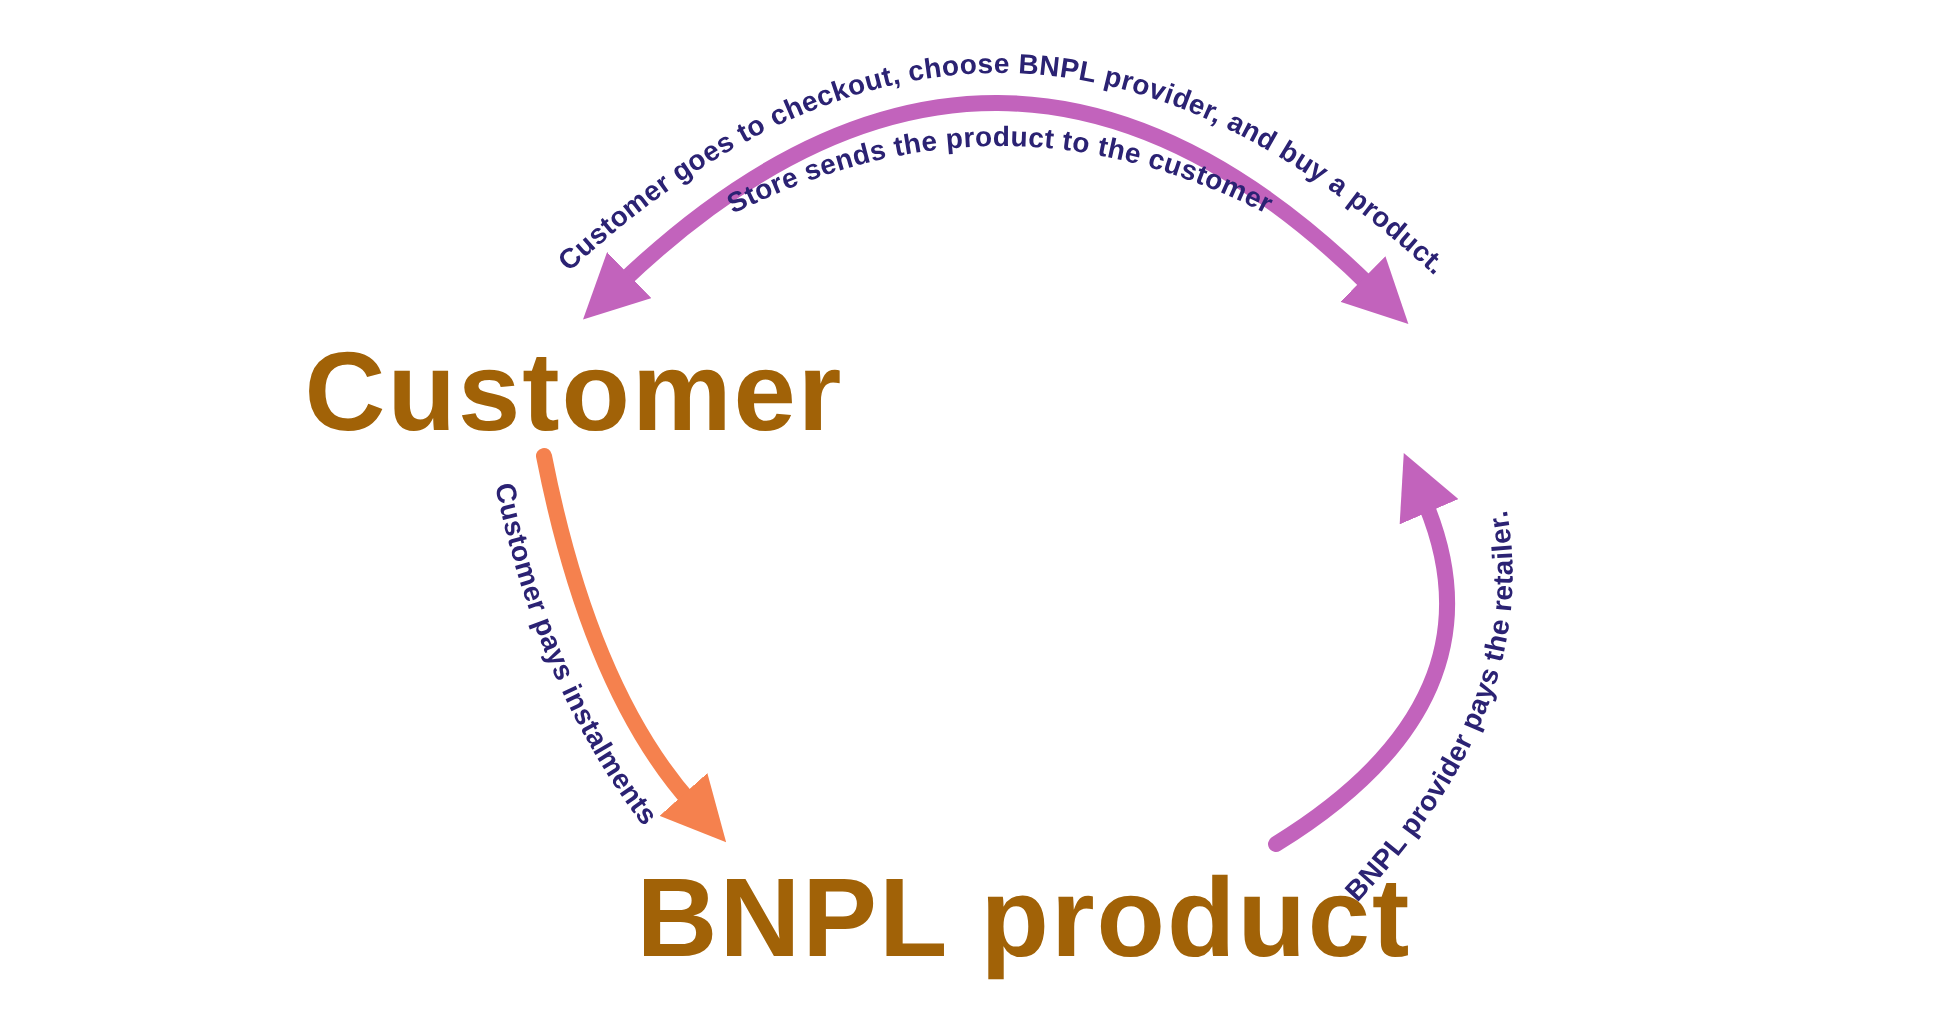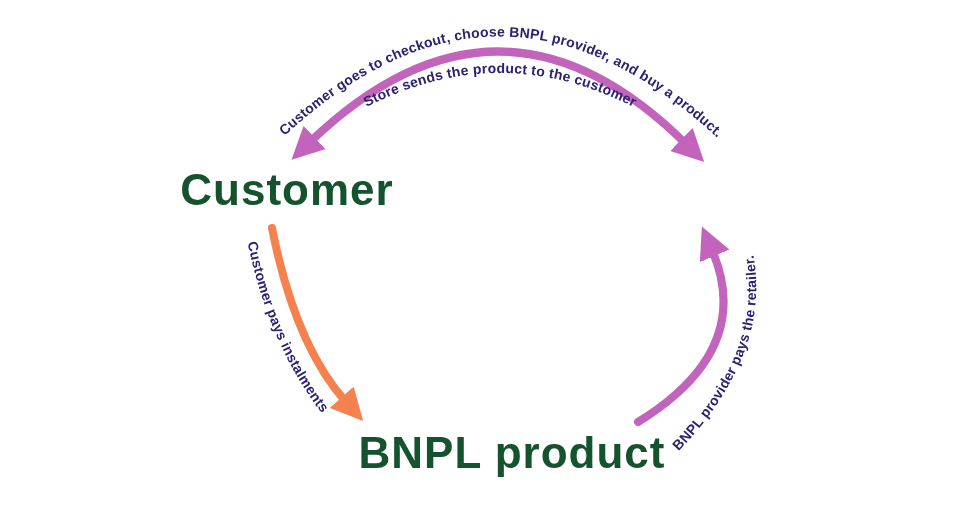--- a/index.html
+++ b/index.html
@@ -8,24 +8,24 @@
     width: 980px;
     height: 513px;
     background: #ffffff;
     overflow: hidden;
     font-family: "Liberation Sans", sans-serif;
   }
   #diagram-svg { position: absolute; inset: 0; }
   .node-label {
     position: absolute;
     transform: translateX(-50%);
-    color: #14532d;
+    color: #a16207;
     font-family: "Liberation Sans", sans-serif;
     font-weight: 700;
-    font-size: 44px;
+    font-size: 56px;
     line-height: 1;
     letter-spacing: 1px;
     white-space: nowrap;
   }
   #label-customer { left: 287px; top: 168px; }
   #label-store    { left: 737px; top: 168px; }
   #label-bnpl     { left: 512px; top: 431px; }
   .arc-text {
     font-family: "Liberation Sans", sans-serif;
     font-weight: 700;

